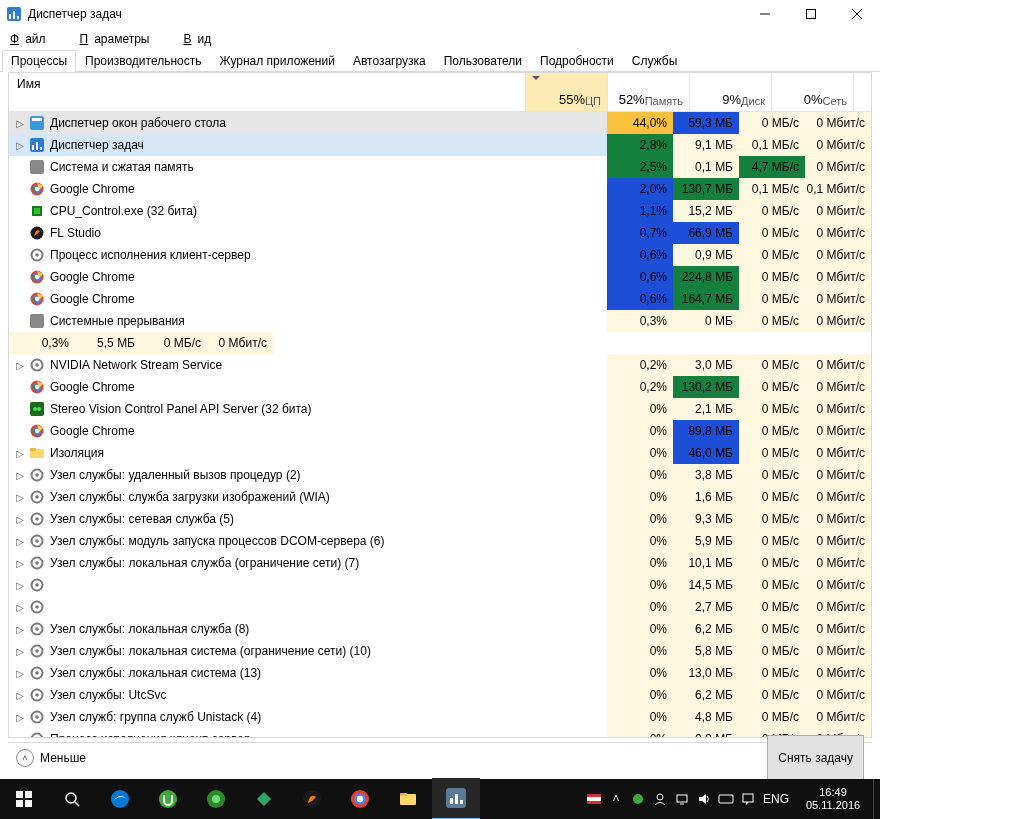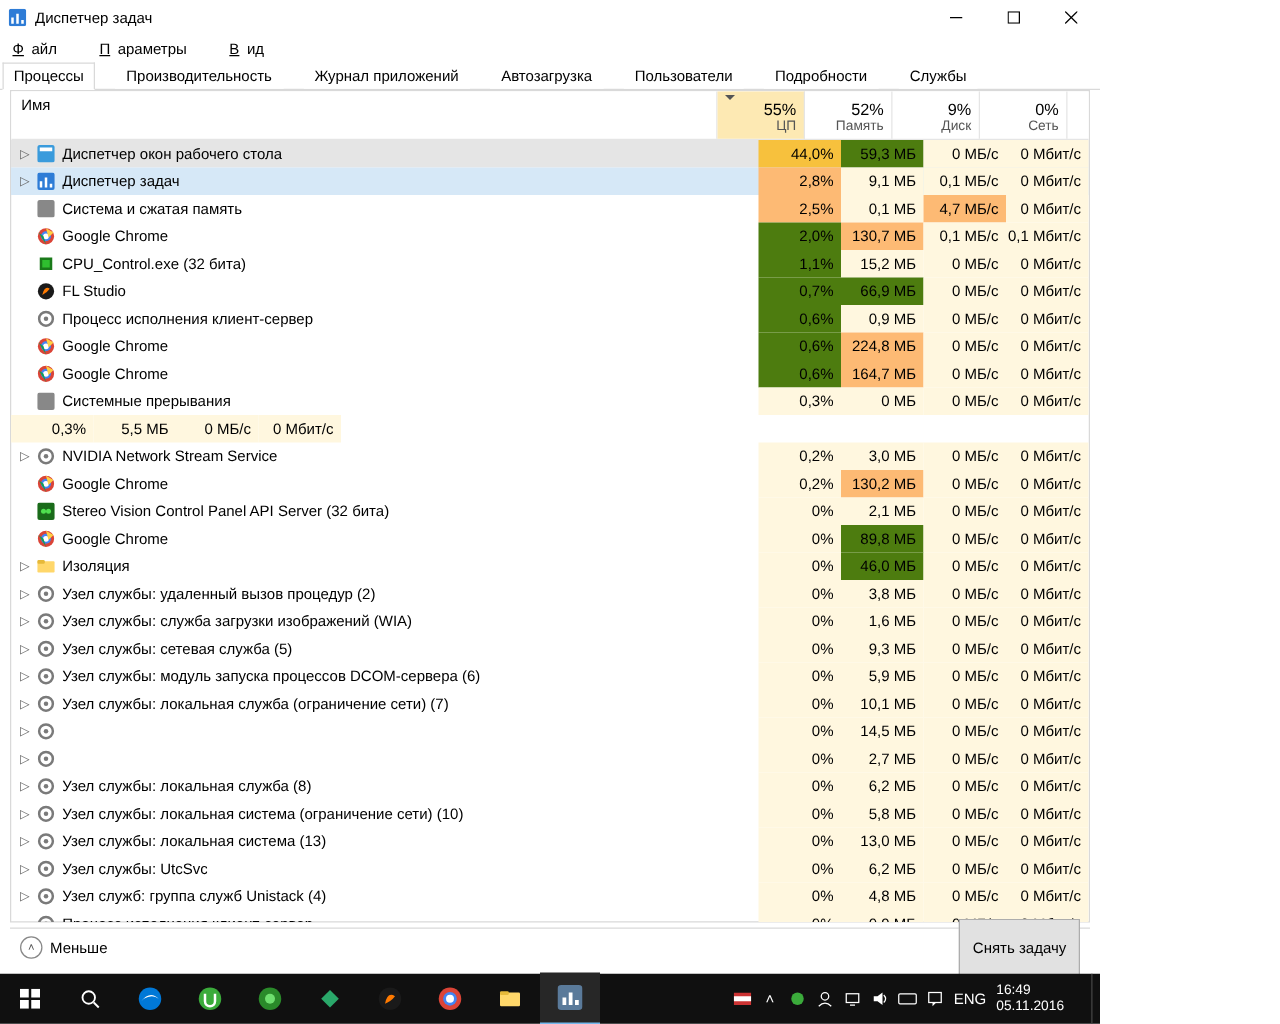--- a/index.html
+++ b/index.html
@@ -5,52 +5,52 @@
   html,body{margin:0;padding:0;height:100%;font-family:"Segoe UI",Tahoma,sans-serif;font-size:12px;color:#000;background:#fff;overflow:hidden}
   .window{display:flex;flex-direction:column;width:880px;height:819px;background:#fff}
   .titlebar{display:flex;align-items:center;height:28px;background:#fff;padding-left:6px}
   .titlebar .ico{width:16px;height:16px;margin-right:6px;display:inline-flex;align-items:center;justify-content:center}
   .titlebar .ttl{flex:1;font-size:12px}
   .winbtn{width:46px;height:28px;display:flex;align-items:center;justify-content:center;color:#000}
   .menubar{display:flex;height:19px;align-items:flex-end;padding-left:4px;gap:16px}
   .menubar span{padding:1px 6px;font-size:12px}
   .menubar span u{text-decoration:underline}
   .tabs{display:flex;height:22px;border-bottom:1px solid #d9d9d9;padding-left:2px;margin-top:2px}
-  .tab{padding:2px 8px 0 8px;border:1px solid transparent;border-bottom:none;margin-right:16px;font-size:12px;position:relative;top:1px;background:#fff;height:18px;line-height:16px}
+  .tab{padding:2px 8px 0 8px;border:1px solid transparent;border-bottom:none;margin-right:0;font-size:12px;position:relative;top:1px;background:#fff;height:18px;line-height:16px}
   .tab.active{border:1px solid #d9d9d9;border-bottom:1px solid #fff;background:#fff}
   .content{flex:1;display:flex;flex-direction:column;overflow:hidden;border:1px solid #d9d9d9;margin:0 8px 4px 8px}
   .grid{flex:1;display:flex;flex-direction:column;overflow:hidden}
   .gridhead{display:flex;height:38px;border-bottom:1px solid #e5e5e5;background:#fff}
   .colname{flex:1;display:flex;align-items:flex-end;padding:0 0 20px 8px;border-right:1px solid #e5e5e5;font-size:12px}
-  .colh{width:60px;display:flex;flex-direction:column;align-items:flex-end;justify-content:flex-end;padding:2px 6px 4px 3px;border-right:1px solid #e5e5e5;position:relative}
+  .colh{width:60px;display:flex;flex-direction:row;align-items:flex-end;justify-content:flex-end;padding:2px 6px 4px 15px;border-right:1px solid #e5e5e5;position:relative}
   .colh .pct{font-size:13px}
   .colh .lbl{font-size:11px;color:#555}
   .colh.sorted{background:#fde9b3}
   .colh.sorted::before{content:"";position:absolute;top:3px;left:6px;border:4px solid transparent;border-top-color:#555}
   .gridbody{flex:1;overflow-y:scroll}
   .row{display:flex;height:22px;align-items:center;border-bottom:0px solid #f0f0f0}
   .row.sel{background:#d6e8f7}
   .cellname{flex:1;display:flex;align-items:center;padding-left:4px;overflow:hidden;white-space:nowrap}
   .expander{width:14px;height:14px;display:inline-flex;align-items:center;justify-content:center;color:#666;font-size:10px;margin-right:2px}
   .picon{width:16px;height:16px;margin-right:5px;display:inline-flex;align-items:center;justify-content:center;flex-shrink:0}
   .cell{width:60px;text-align:right;padding-right:6px;height:100%;display:flex;align-items:center;justify-content:flex-end;border-left:0px solid transparent;font-size:12px}
   .h0{background:#fff7df}
-  .h1{background:#4d7c0f}
-  .h2{background:#fdba74}
+  .h1{background:#1d4ed8}
+  .h2{background:#15803d}
   .h4{background:#f7c13d}
   .footer{height:30px;display:flex;align-items:center;border-top:1px solid #d9d9d9;padding:0 8px;margin:0 8px 6px 8px}
   .fewer{display:flex;align-items:center;gap:6px;font-size:12px}
   .circle{width:16px;height:16px;border:1px solid #888;border-radius:50%;display:flex;align-items:center;justify-content:center;font-size:9px;color:#555}
   .endtask{margin-left:auto;padding:15px 10px;border:1px solid #adadad;background:#e1e1e1;font-size:12px}
   .taskbar{height:40px;background:#101010;display:flex;align-items:center;color:#fff}
   .tbitem{width:48px;height:40px;display:flex;align-items:center;justify-content:center}
   .tbitem.active{background:#272727;border-bottom:2px solid #76b9ed}
   .tray{margin-left:auto;display:flex;align-items:center;height:100%}
   .trayico{width:22px;height:40px;display:flex;align-items:center;justify-content:center;font-size:12px;color:#fff}
-  .clock{width:72px;font-size:11px;line-height:13px;padding:0 4px}
+  .clock{width:72px;text-align:center;font-size:11px;line-height:13px;padding:0 4px}
   .gridbody::-webkit-scrollbar{width:17px}
   .gridbody::-webkit-scrollbar-track{background:#f0f0f0}
   .gridbody::-webkit-scrollbar-thumb{background:#c2c2c2}
   svg{display:block}
   .pname{overflow:hidden;text-overflow:ellipsis}
 </style>
 </head>
 <body>
 
 <div class="window">

